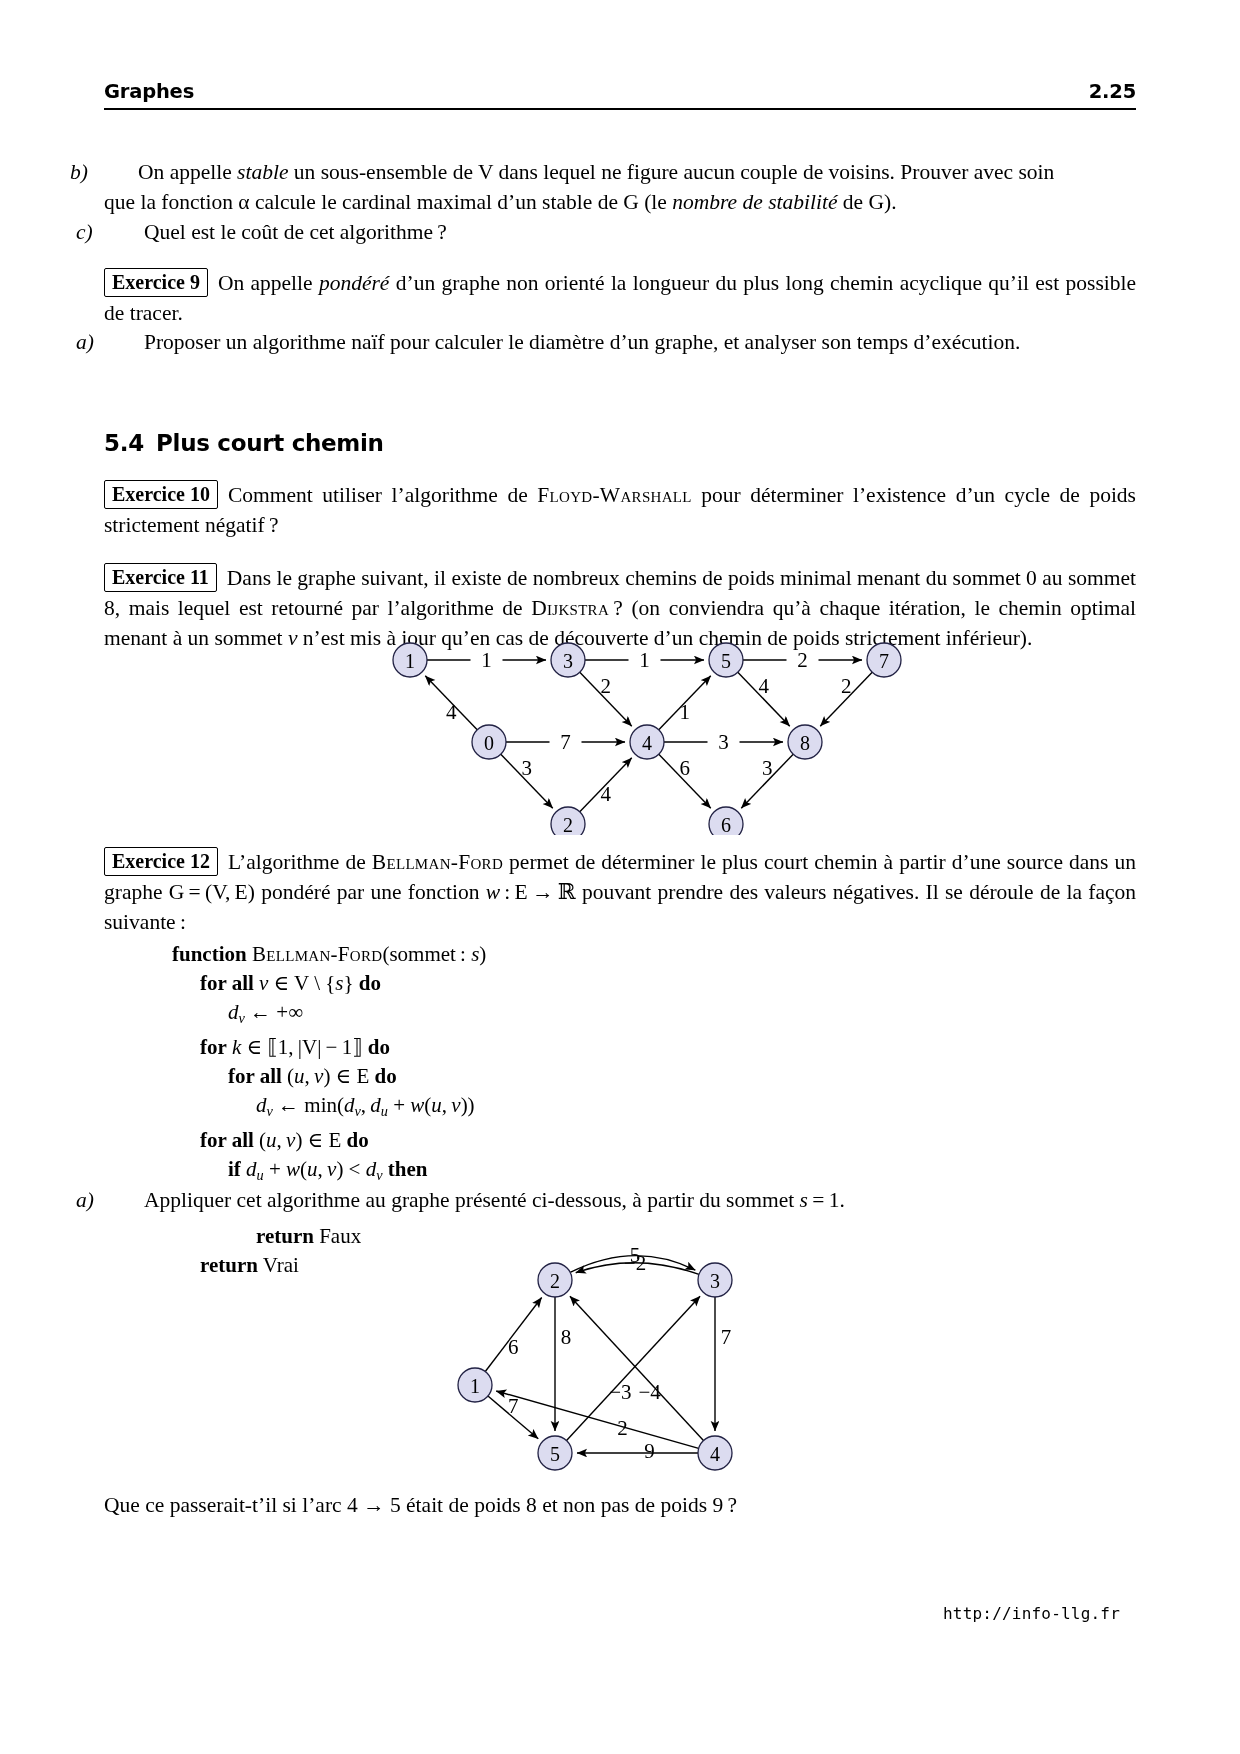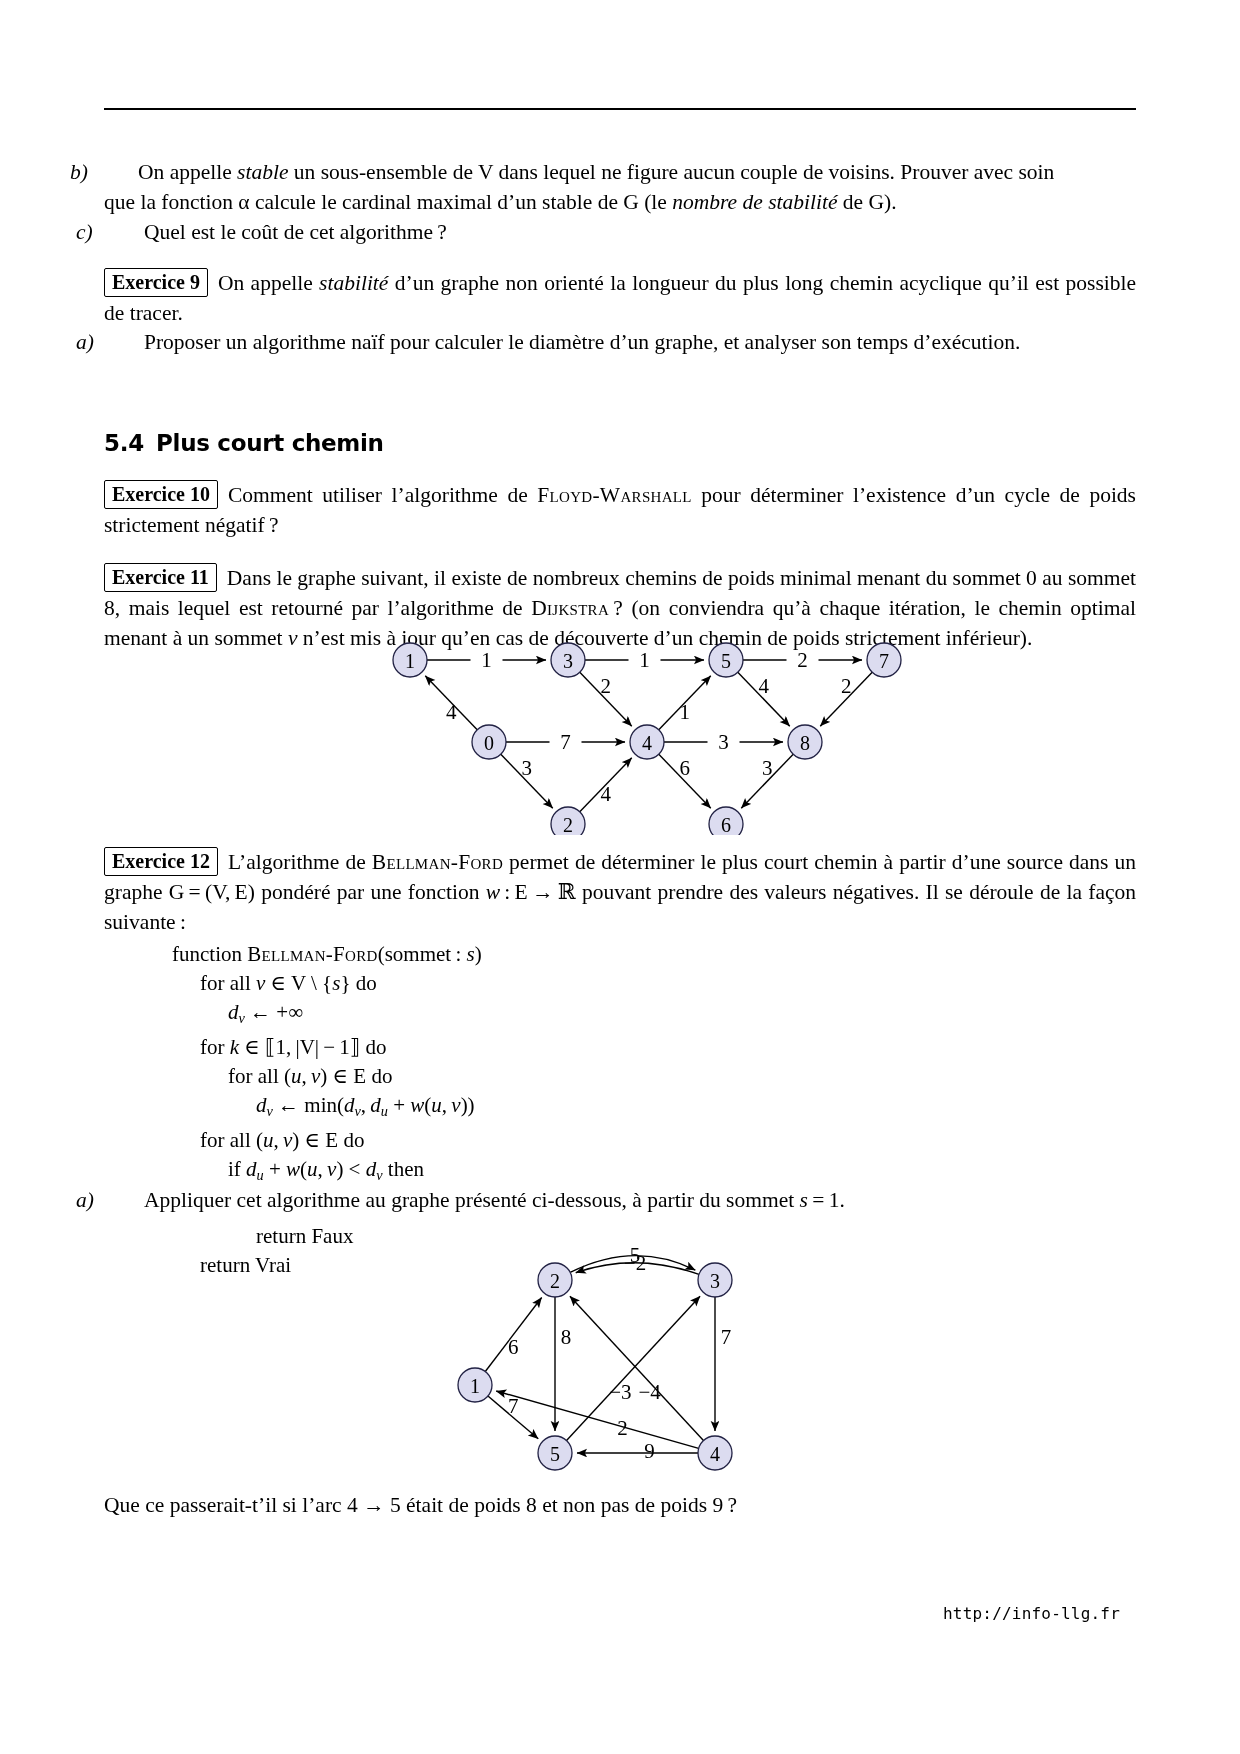--- a/index.html
+++ b/index.html
@@ -94,21 +94,21 @@
   }
   .sec-num { display: inline-block; width: 52px; }
 
   
   .code {
     position: absolute;
     font-size: 21px;
     line-height: 29px;
     white-space: nowrap;
   }
-  .code .kw { font-weight: normal; }
+  .code .kw { font-weight: bold; }
   .code-line { white-space: pre; }
   sub.v { font-size: 0.68em; font-style: italic; vertical-align: -0.28em; }
   .mi { font-style: italic; }
 
   
   .fig { position: absolute; }
   .fig svg { display: block; }
   text.nodelbl {
     font-family: "Liberation Serif", serif;
     font-size: 20px;
@@ -142,35 +142,39 @@
     font-family: "DejaVu Sans Mono", "Liberation Mono", monospace;
     font-size: 16px;
     letter-spacing: 0.2px;
   }
 </style>
 </head>
 <body>
 
 <div class="page">
 
+  <div class="runhead">
+    <span>Graphes</span>
+    <span>2.25</span>
+  </div>
   <div class="runhead-rule"></div>
 
   <div class="body-text hang" style="left:104px; top:157px; width:1032px;">
     <span class="item-label">b)</span><span>On appelle </span><span class="it">stable</span><span> un sous-ensemble de V dans lequel ne figure aucun couple de voisins. Prouver avec soin</span>
   </div>
   <div class="body-text hang" style="left:110px; top:217px; width:1026px;">
     <span class="item-label">c)</span><span>Quel est le coût de cet algorithme ?</span>
   </div>
 
   <div class="body-text" style="left:104px; top:187px; width:1032px;">
     <span>que la fonction α calcule le cardinal maximal d’un stable de G (le </span><span class="it">nombre de stabilité</span><span> de G).</span>
   </div>
 
   <div class="body-text" style="left:104px; top:268px; width:1032px;">
-    <span class="extag">Exercice 9</span><span>On appelle </span><span class="it">stabilité</span><span> d’un graphe non orienté la longueur du plus long chemin acyclique qu’il est possible de tracer.</span>
+    <span class="extag">Exercice 9</span><span>On appelle </span><span class="it">pondéré</span><span> d’un graphe non orienté la longueur du plus long chemin acyclique qu’il est possible de tracer.</span>
   </div>
 
   <div class="body-text hang" style="left:110px; top:327px; width:1026px;">
     <span class="item-label">a)</span><span>Proposer un algorithme naïf pour calculer le diamètre d’un graphe, et analyser son temps d’exécution.</span>
   </div>
 
   <div class="sec-head" style="top:430px;">
     <span class="sec-num">5.4</span><span>Plus court chemin</span>
   </div>
 

